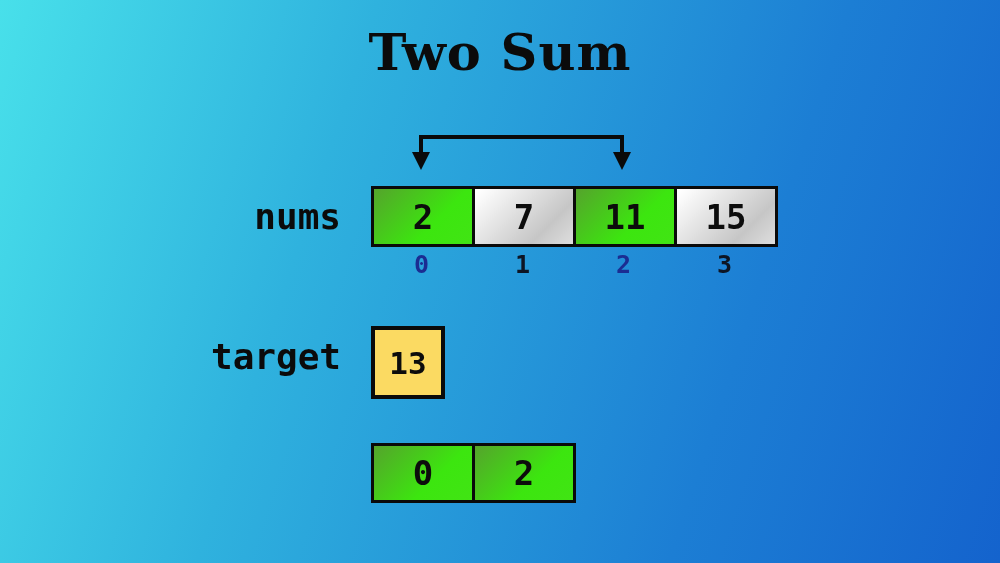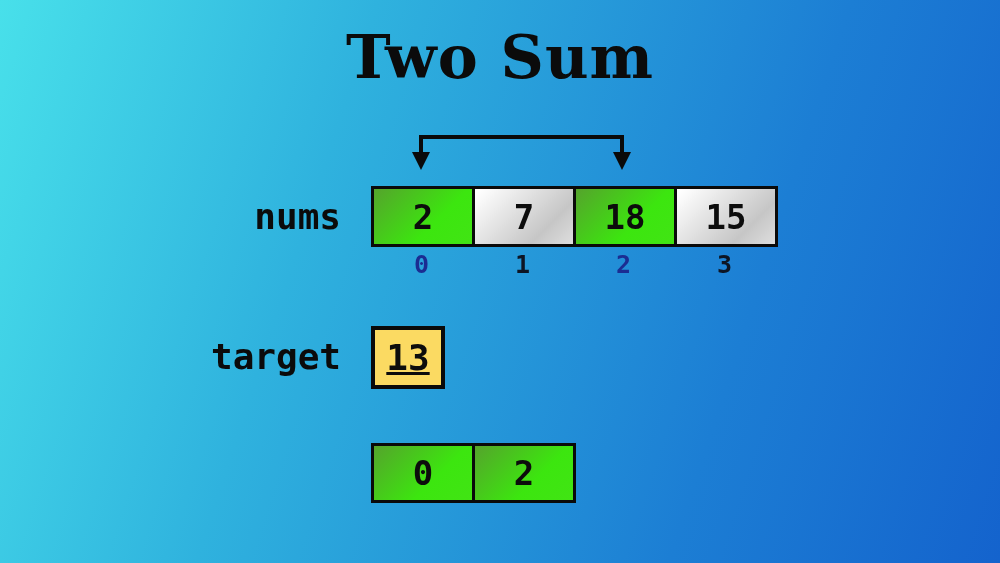--- a/index.html
+++ b/index.html
@@ -10,21 +10,21 @@
     overflow: hidden;
     background: linear-gradient(108deg, #48e0ea 0%, #2fb2de 32%, #1c7ed4 72%, #1463cd 100%);
     font-family: "DejaVu Sans Mono", "Liberation Mono", monospace;
   }
   .title {
     position: absolute;
     top: 22px; left: 0; right: 0;
     text-align: center;
     font-family: "DejaVu Serif", "Liberation Serif", serif;
     font-weight: bold;
-    font-size: 60px;
+    font-size: 51px;
     color: #0b0b0b;
     letter-spacing: 1px;
   }
   .row-label {
     position: absolute;
     left: 120px;
     width: 221px;
     text-align: right;
     font-weight: bold;
     font-size: 36px;
@@ -68,31 +68,30 @@
     text-align: center;
     font-weight: bold;
     font-size: 25px;
   }
   .index-hl   { color: #1b2d92; }
   .index-norm { color: #0d1524; }
 
   .target-box {
     position: absolute;
     left: 371px; top: 326px;
-    width: 74px; height: 63px;
+    width: 74px; height: 73px;
     box-sizing: border-box;
     border: 4px solid #0a0a0a;
     background: #fbda62;
     display: flex;
     align-items: center;
     justify-content: center;
     font-weight: bold;
-    font-size: 36px;
+    font-size: 31px;
     color: #0c0c0c;
-    text-decoration: underline;
   }
   .arrow-svg {
     position: absolute;
     left: 0; top: 0;
     pointer-events: none;
   }
 </style>
 </head>
 <body>
 
@@ -103,21 +102,21 @@
   <svg class="arrow-svg" width="1000" height="563" viewBox="0 0 1000 563">
     <path d="M421,155 L421,137 L622,137 L622,155" fill="none" stroke="#0a0a0a" stroke-width="4"></path>
     <polygon points="412,152 430,152 421,170" fill="#0a0a0a"></polygon>
     <polygon points="613,152 631,152 622,170" fill="#0a0a0a"></polygon>
   </svg>
 
   <div class="row-label label-nums">nums</div>
   <div class="array nums-array">
     <div class="cell cell-green">2</div>
     <div class="cell cell-white">7</div>
-    <div class="cell cell-green">18</div>
+    <div class="cell cell-green">11</div>
     <div class="cell cell-white">15</div>
   </div>
   <div class="indices">
     <div class="index index-hl">0</div>
     <div class="index index-norm">1</div>
     <div class="index index-hl">2</div>
     <div class="index index-norm">3</div>
   </div>
 
   <div class="row-label label-target">target</div>

